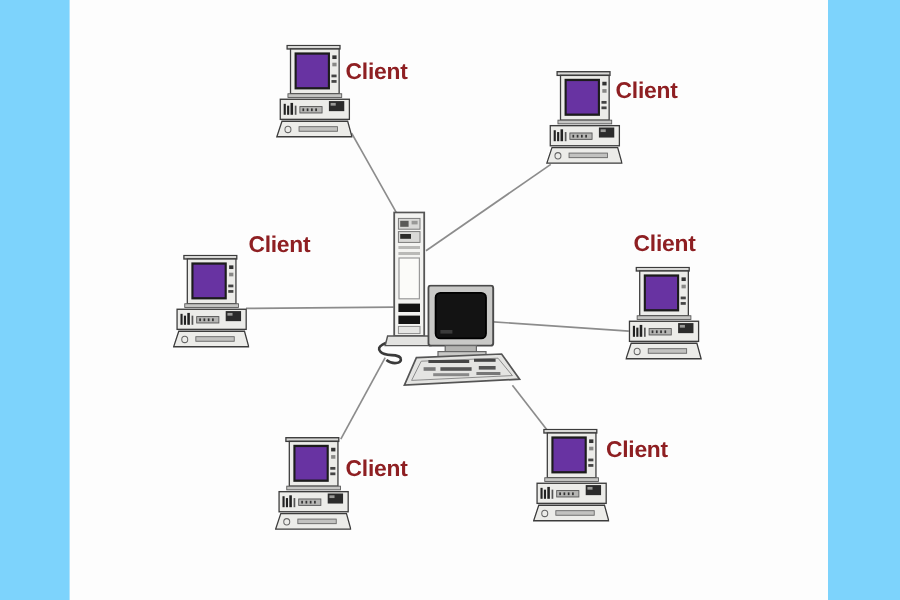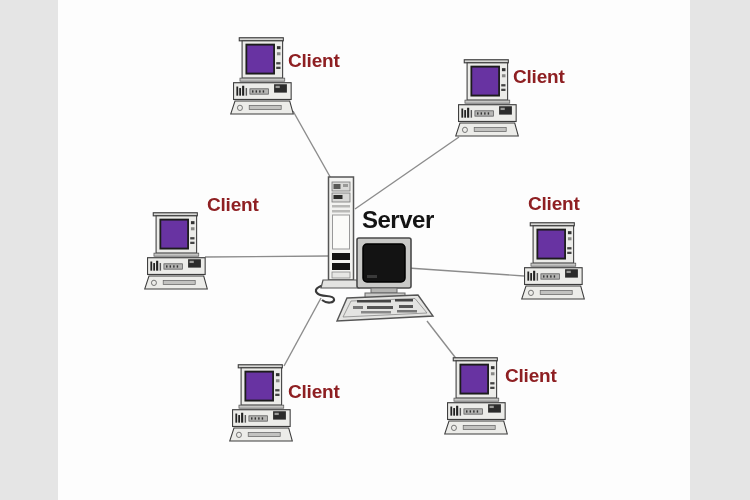--- a/index.html
+++ b/index.html
@@ -8,21 +8,21 @@
     width: 750px;
     height: 500px;
     background: #ffffff;
     overflow: hidden;
     font-family: "Liberation Sans", sans-serif;
   }
   #stage {
     position: relative;
     width: 750px;
     height: 500px;
-    background: #e5e5e5;
+    background: #7dd3fc;
   }
   .photo-region {
     position: absolute;
     left: 58px;
     top: 0;
     width: 632px;
     height: 500px;
     background: #fdfdfd;
   }
   #lines-layer {
@@ -170,14 +170,13 @@
       <use href="#server-keyboard"></use>
     </svg>
 
   <div class="node-label client-label" style="left:288px; top:50px;">Client</div>
   <div class="node-label client-label" style="left:513px; top:66px;">Client</div>
   <div class="node-label client-label" style="left:207px; top:194px;">Client</div>
   <div class="node-label client-label" style="left:528px; top:193px;">Client</div>
   <div class="node-label client-label" style="left:288px; top:381px;">Client</div>
   <div class="node-label client-label" style="left:505px; top:365px;">Client</div>
 
-  <div class="node-label server-label" style="left:362px; top:206px;">Server</div>
 </div>
 
 </body></html>

